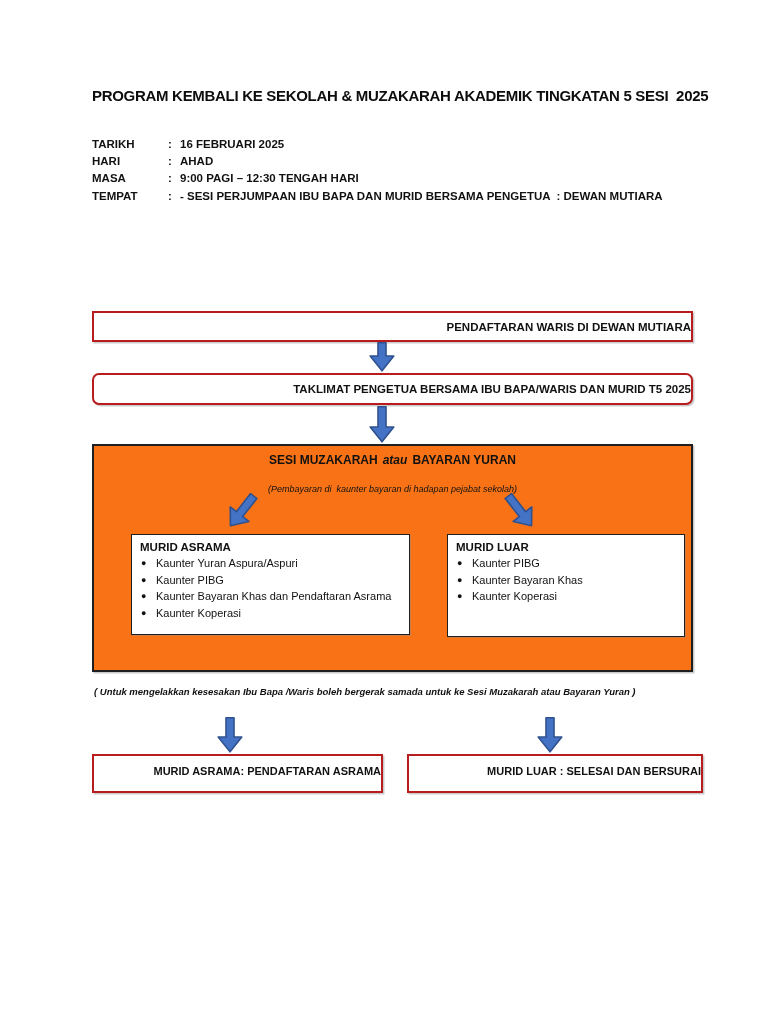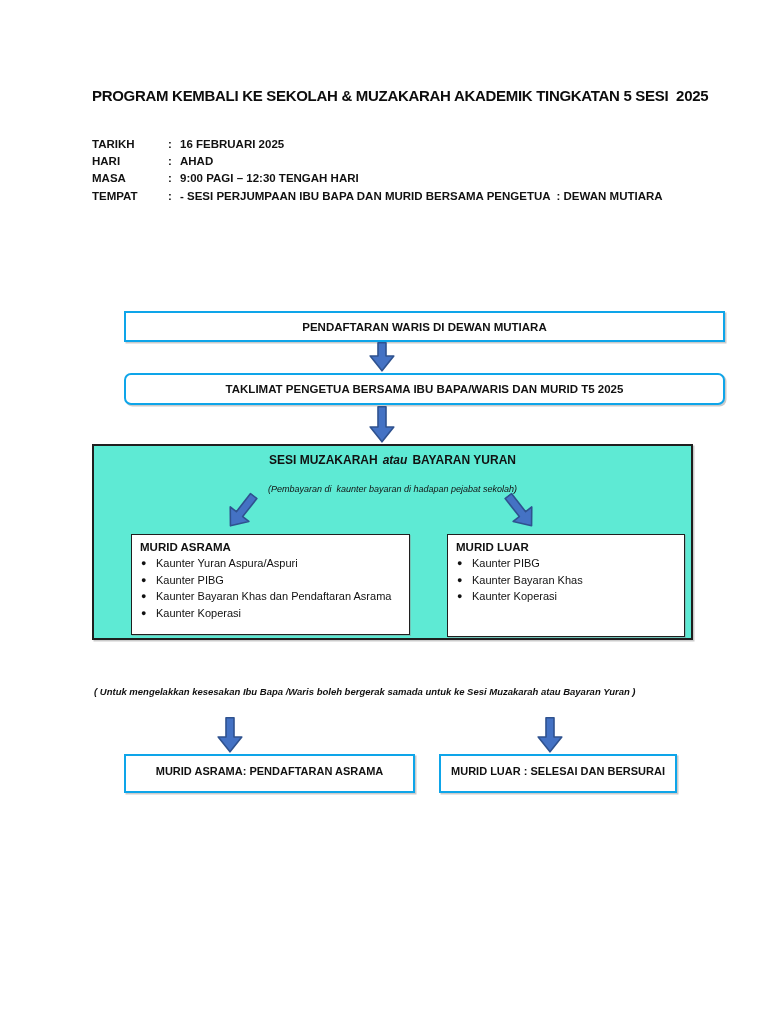--- a/index.html
+++ b/index.html
@@ -30,33 +30,32 @@
 
   
   .flow-heading {
     position: absolute; left: 0; top: 271px; width: 768px; text-align: center;
     font-size: 12.5px; font-weight: bold;
   }
   .flow-heading span { text-decoration: underline; text-underline-offset: 2px; }
 
   
   .fbox {
-    position: absolute; background: #ffffff; border: 2px solid #0ea5e9;
-    display: flex; align-items: center; justify-content: center;
+    position: absolute; background: #ffffff; border: 2px solid #b91c1c;
+    display: flex; align-items: center; justify-content: flex-end;
     font-weight: bold; font-size: 11.5px; text-align: center;
     box-shadow: 1.5px 1.5px 0 rgba(140,140,140,0.45);
-    margin-left: 32px;
   }
   #box-pendaftaran { left: 92px; top: 311px; width: 601px; height: 31px; }
   #box-taklimat    { left: 92px; top: 373px; width: 601px; height: 32px; border-radius: 7px; }
 
   
   .bigbox {
-    position: absolute; left: 92px; top: 444px; width: 601px; height: 196px;
-    background: #5eead4; border: 2px solid #1f1f1f;
+    position: absolute; left: 92px; top: 444px; width: 601px; height: 228px;
+    background: #f97316; border: 2px solid #1f1f1f;
     box-shadow: 1.5px 1.5px 0 rgba(140,140,140,0.45);
   }
   .session-title {
     position: absolute; top: 7px; left: 0; width: 100%; text-align: center;
     font-size: 12px; font-weight: bold;
   }
   .session-title .it { font-style: italic; margin: 0 5px; }
   .session-subtitle {
     position: absolute; top: 38px; left: 0; width: 100%; text-align: center;
     font-size: 9px; font-style: italic; font-weight: 500; white-space: pre-wrap;
@@ -71,21 +70,21 @@
   .inner-title { font-weight: bold; font-size: 11.5px; margin-bottom: 2px; }
   .li { display: flex; line-height: 16.5px; }
   .bullet { width: 16px; flex: 0 0 16px; font-size: 9px; line-height: 16.5px; text-align: left; padding-left: 1px; }
   .session-note {
     position: absolute; top: 240px; left: 0; width: 100%; text-align: left;
     font-size: 9.5px; font-style: italic; font-weight: bold; white-space: pre-wrap;
   }
 
   
   #outcome-asrama { left: 92px;  top: 754px; width: 291px; height: 39px; padding-bottom: 6px; font-size: 11px; }
-  #outcome-luar   { left: 407px; top: 754px; width: 238px; height: 39px; padding-bottom: 6px; font-size: 11px; }
+  #outcome-luar   { left: 407px; top: 754px; width: 296px; height: 39px; padding-bottom: 6px; font-size: 11px; }
 
   
   .arrow { position: absolute; }
   .arrow polygon { stroke: #2F528F; stroke-width: 1.6; stroke-linejoin: round; }
   #arrow-1 { left: 369px; top: 342px; }
   #arrow-2 { left: 369px; top: 406px; }
   #arrow-diag-left  { left: 229px; top: 491px; transform: rotate(38deg); }
   #arrow-diag-right { left: 507px; top: 491px; transform: rotate(-38deg); }
   #arrow-3 { left: 217px; top: 717px; }
   #arrow-4 { left: 537px; top: 717px; }

